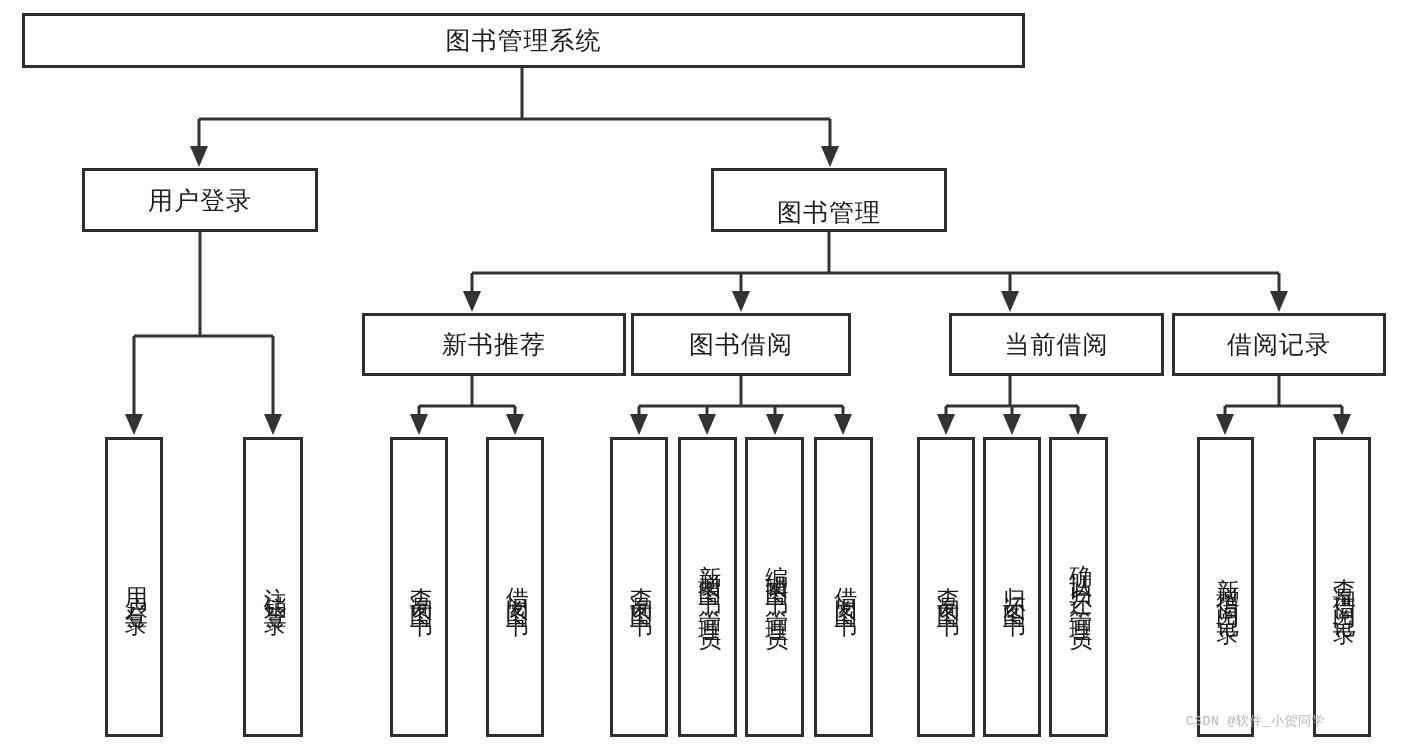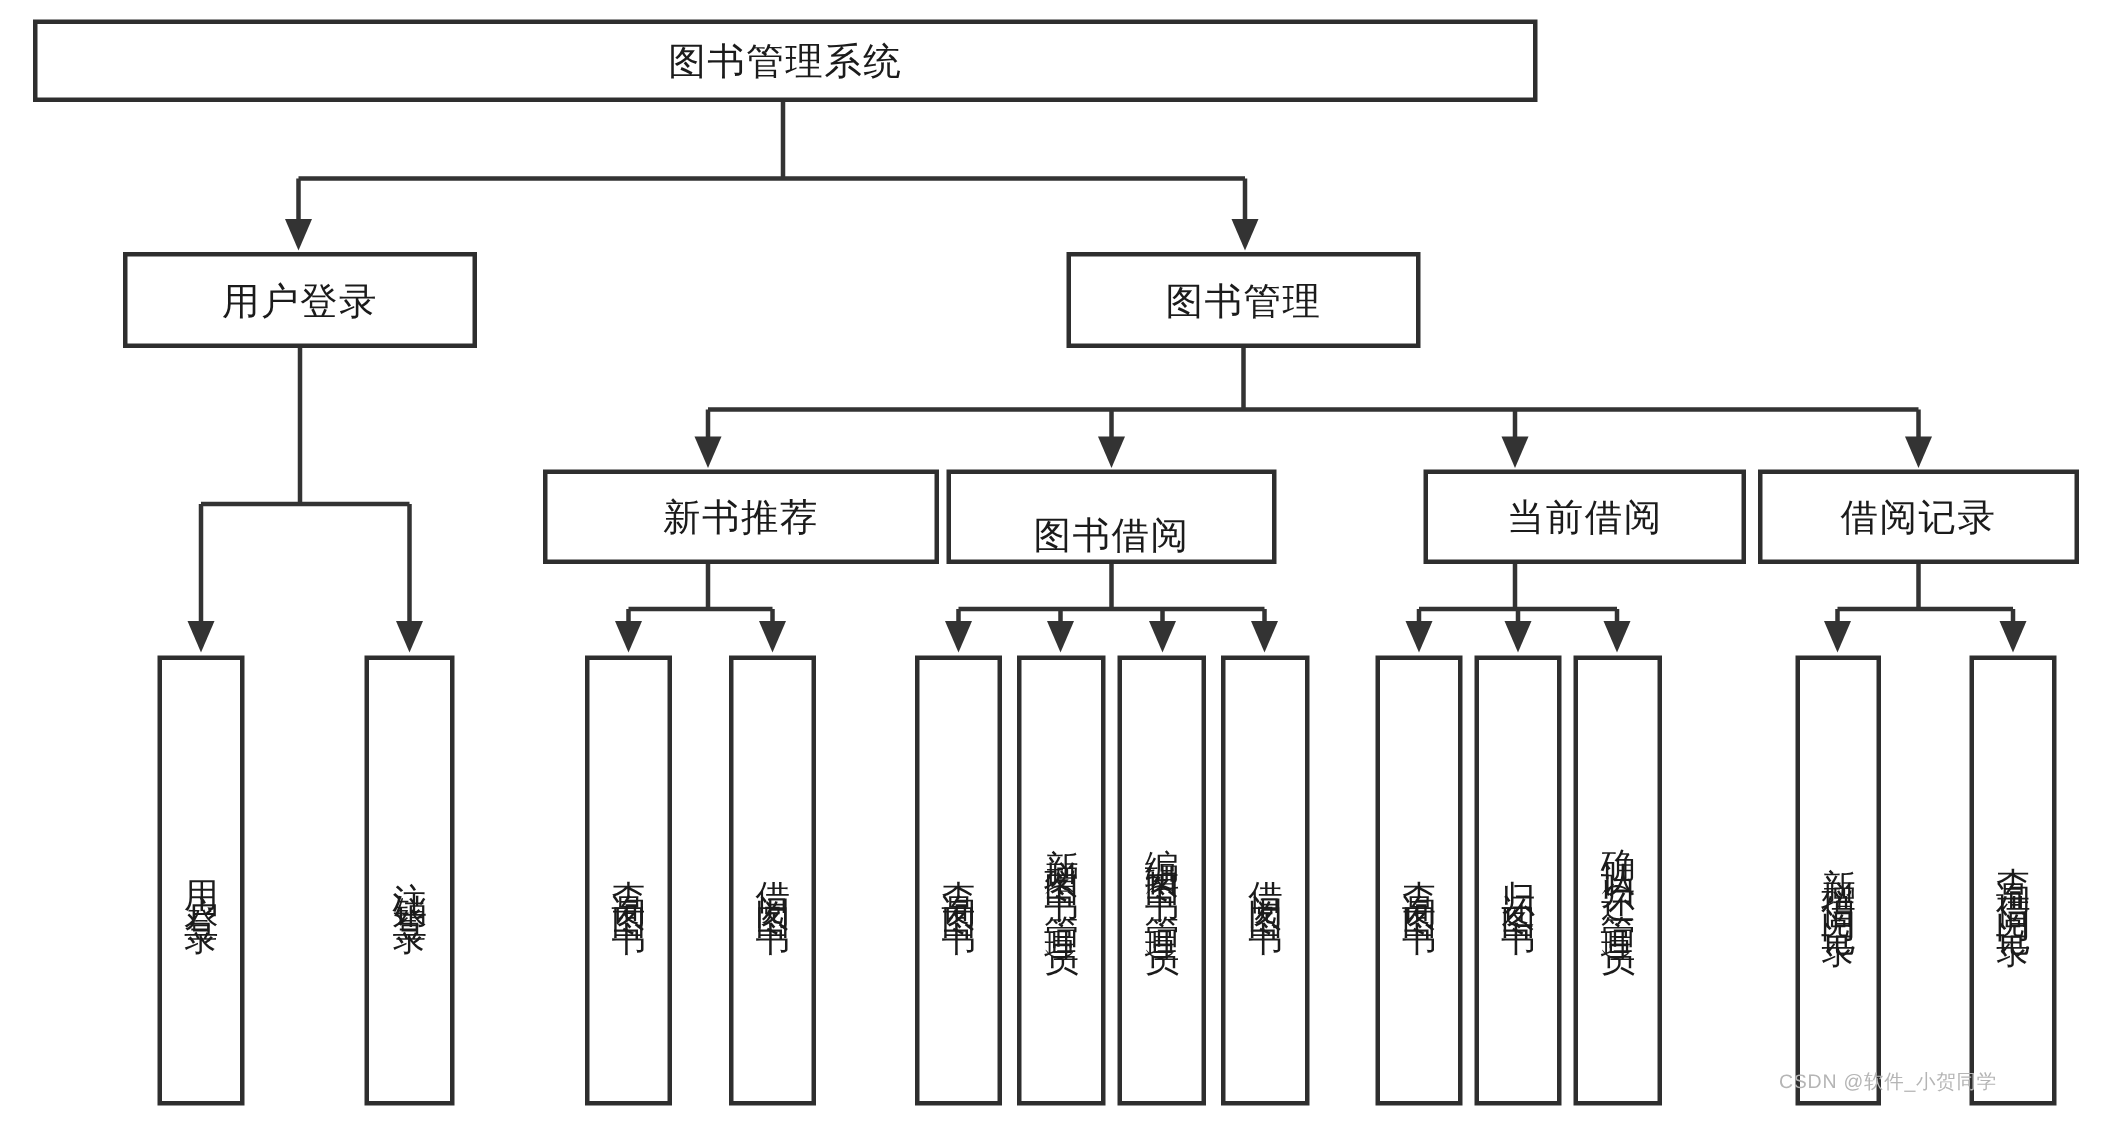--- a/index.html
+++ b/index.html
@@ -1,21 +1,21 @@
 <!DOCTYPE html>
 <html><head>
 <meta charset="utf-8">
 <style>
   html,body{margin:0;padding:0;background:#ffffff;}
   #canvas{
     position:relative;
     width:1405px;height:747px;
     background:#ffffff;
     overflow:hidden;
-    font-family:Liberation Sans, sans-serif;
+    font-family:Liberation Mono, monospace;
   }
   #connector-svg{position:absolute;left:0;top:0;z-index:1;}
   .node{
     position:absolute;
     box-sizing:border-box;
     background:#ffffff;
     border:3px solid #2e2e2e;
     display:flex;
     align-items:center;
     justify-content:center;
@@ -81,28 +81,28 @@
     </g>
   </svg>
 
   <div class="node hbox" style="left:22px;top:13px;width:1003px;height:55px;">
     <span>图书管理系统</span>
   </div>
 
   <div class="node hbox" style="left:82px;top:168px;width:236px;height:64px;">
     <span>用户登录</span>
   </div>
-  <div class="node hbox" style="left:711px;top:168px;width:236px;height:64px;">
+  <div class="node hbox" style="left:711px;top:168px;width:236px;height:64px;align-items:flex-end;">
     <span>图书管理</span>
   </div>
 
   <div class="node hbox" style="left:362px;top:313px;width:264px;height:63px;">
     <span>新书推荐</span>
   </div>
-  <div class="node hbox" style="left:631px;top:313px;width:220px;height:63px;align-items:flex-end;">
+  <div class="node hbox" style="left:631px;top:313px;width:220px;height:63px;">
     <span>图书借阅</span>
   </div>
   <div class="node hbox" style="left:903px;top:313px;width:215px;height:63px;margin-left:46px;">
     <span>当前借阅</span>
   </div>
   <div class="node hbox" style="left:1172px;top:313px;width:214px;height:63px;">
     <span>借阅记录</span>
   </div>
 
   <div class="node vbox" style="left:105px;top:437px;width:58px;height:300px;">

